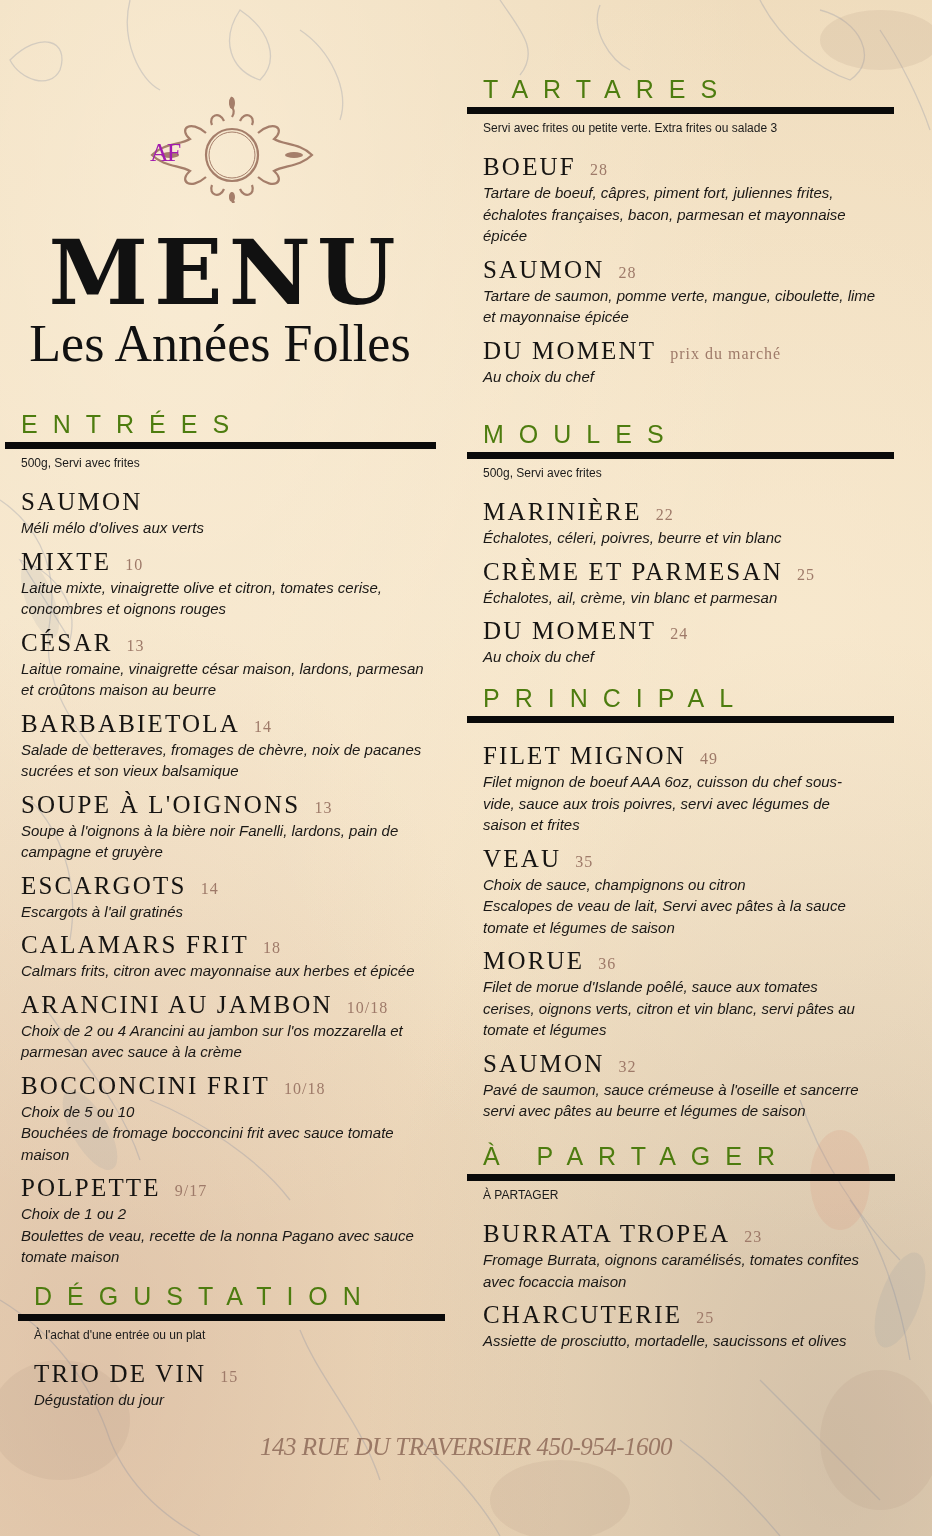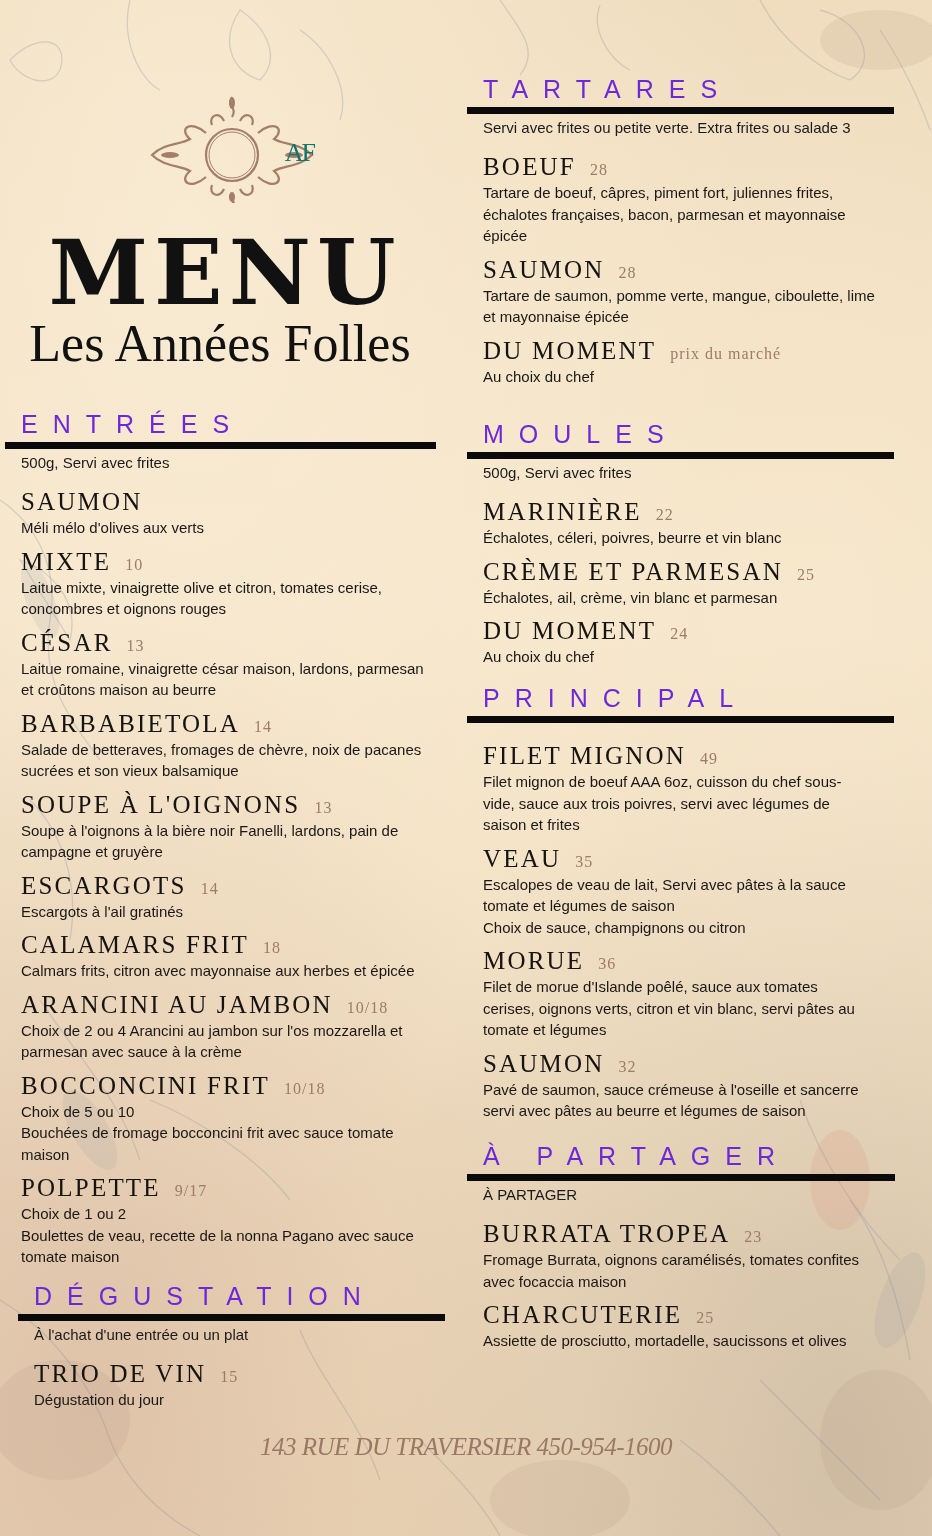--- a/index.html
+++ b/index.html
@@ -28,35 +28,35 @@
     line-height: 100px; color: #111;
   }
   .title-sub {
     position: absolute; left: 0; width: 440px; top: 316px; text-align: center;
     font-family: "Liberation Serif", serif; font-size: 52px; line-height: 56px; color: #111;
   }
 
   .section { position: absolute; }
   .section-title {
     font-family: "Liberation Sans", sans-serif; font-size: 25px; letter-spacing: 15px;
-    line-height: 28px; padding-left: 16px; color: #6d28d9;
+    line-height: 28px; padding-left: 16px; color: #4d7c0f;
   }
   .section-bar { height: 7px; background: #0a0a0a; margin-top: 4px; }
-  .section-note { font-family: "Liberation Sans", sans-serif; font-size: 15px; line-height: 20px; padding-left: 16px; margin-top: 4px; color: #1a1a1a; }
+  .section-note { font-family: "Liberation Sans", sans-serif; font-size: 12px; line-height: 20px; padding-left: 16px; margin-top: 4px; color: #1a1a1a; }
 
   .item { padding-left: 16px; }
   .item-head { display: flex; align-items: baseline; margin-top: 8px; text-align: center; }
   .item-name {
     font-family: "Liberation Serif", serif; font-size: 25px; letter-spacing: 2.2px; line-height: 30px; color: #161412;
   }
   .item-price {
     font-family: Liberation Serif, serif; font-size: 16px; color: #9e7a69; margin-left: 14px; letter-spacing: 1px;
   }
   .item-desc {
-    font-family: "Liberation Sans", sans-serif; font-size: 15px; line-height: 21.5px; color: #1a1816;
+    font-family: "Liberation Sans", sans-serif; font-style: italic; font-size: 15px; line-height: 21.5px; color: #1a1816;
   }
   .footer {
     position: absolute; top: 1433px; left: 0; width: 932px; text-align: center;
     font-family: "Liberation Serif", serif; font-style: italic; font-size: 25px; color: #9a7865;
     letter-spacing: -0.5px;
   }
 </style>
 </head>
 <body>
 
@@ -112,21 +112,21 @@
       <path d="M62 92 C58 102, 70 106, 74 96"></path>
       <path d="M102 92 C106 102, 94 106, 90 96"></path>
     </g>
     <g fill="#a57e6a">
       <ellipse cx="82" cy="10" rx="3" ry="6"></ellipse>
       <ellipse cx="20" cy="62" rx="9" ry="3"></ellipse>
       <ellipse cx="144" cy="62" rx="9" ry="3"></ellipse>
       <ellipse cx="82" cy="104" rx="3" ry="5"></ellipse>
     </g>
   </svg>
-  <div style="position:absolute;left:150px;top:138px;width:164px;text-align:right;font-family:'Liberation Serif',serif;font-size:26px;color:#0f766e;letter-spacing:-2px;">AF</div>
+  <div style="position:absolute;left:150px;top:138px;width:164px;text-align:left;font-family:'Liberation Serif',serif;font-size:26px;color:#a21caf;letter-spacing:-2px;">AF</div>
 
   <div class="title-menu">MENU</div>
   <div class="title-sub">Les Années Folles</div>
 
   <div class="section" style="left:5px; top:410px; width:431px;">
     <div class="section-title">ENTRÉES</div>
     <div class="section-bar"></div>
     <div class="section-note">500g, Servi avec frites</div>
     <div style="height:6px"></div>
     <div class="list" style="width:420px;">
@@ -293,22 +293,22 @@
             <span class="item-name">FILET MIGNON</span>
             <span class="item-price">49</span>
           </div>
           <div class="item-desc">Filet mignon de boeuf AAA 6oz, cuisson du chef sous-vide, sauce aux trois poivres, servi avec légumes de saison et frites</div>
         </div>
         <div class="item">
           <div class="item-head">
             <span class="item-name">VEAU</span>
             <span class="item-price">35</span>
           </div>
+          <div class="item-desc">Choix de sauce, champignons ou citron</div>
           <div class="item-desc">Escalopes de veau de lait, Servi avec pâtes à la sauce tomate et légumes de saison</div>
-          <div class="item-desc">Choix de sauce, champignons ou citron</div>
         </div>
         <div class="item">
           <div class="item-head">
             <span class="item-name">MORUE</span>
             <span class="item-price">36</span>
           </div>
           <div class="item-desc">Filet de morue d'Islande poêlé, sauce aux tomates cerises, oignons verts, citron et vin blanc, servi pâtes au tomate et légumes</div>
         </div>
         <div class="item">
           <div class="item-head">

